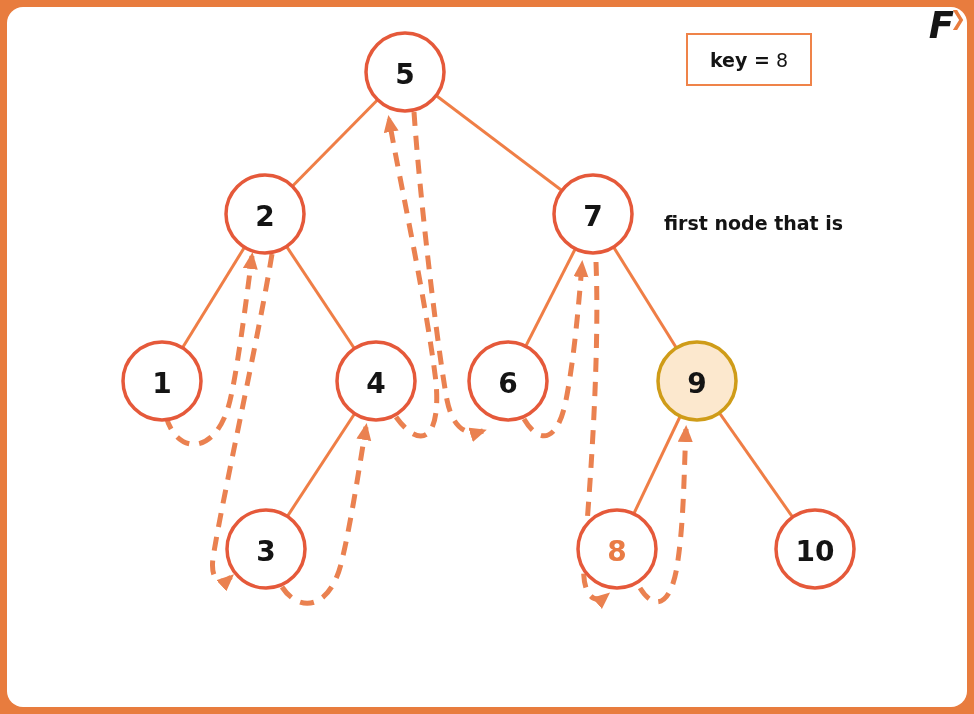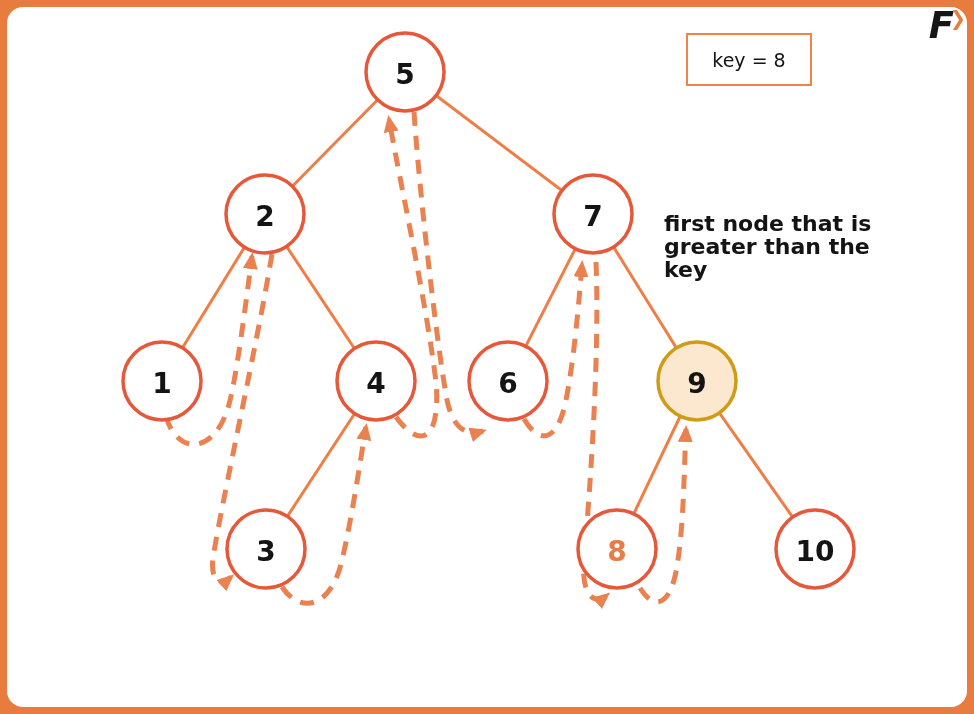--- a/index.html
+++ b/index.html
@@ -12,25 +12,25 @@
     position:absolute;left:7px;top:7px;right:7px;bottom:7px;
     background:#ffffff;border-radius:16px;
   }
   #tree-svg{position:absolute;left:0;top:0;width:974px;height:714px;}
   .key-box{
     position:absolute;left:686px;top:33px;width:122px;height:49px;
     border:2px solid #ef8349;background:#ffffff;
     display:flex;align-items:center;justify-content:center;
     font-size:19px;color:#141414;gap:6px;
   }
-  .key-box .k-label{font-weight:normal;text-align:right;}
+  .key-box .k-label{font-weight:bold;text-align:right;}
   .key-box .k-value{font-weight:normal;}
   .annotation{
     position:absolute;left:664px;top:212px;width:230px;
-    font-size:22px;font-weight:bold;color:#141414;line-height:23px;
+    font-size:19px;font-weight:bold;color:#141414;line-height:23px;
   }
   .logo{
     position:absolute;right:8px;top:4px;width:52px;height:44px;
   }
   .logo .f{
     position:absolute;right:14px;top:0px;
     font-style:italic;font-weight:bold;font-size:37px;color:#161616;
     letter-spacing:-2px;
   }
   .logo .chev{
@@ -115,19 +115,18 @@
     </g>
   </svg>
 
 <div class="key-box">
   <span class="k-label">key =</span>
   <span class="k-value">8</span>
 </div>
 
 <div class="annotation">
   <div>first node that is</div>
-  <div>greater than the key</div>
 </div>
 
 <div class="logo">
   <span class="f">F</span>
   <span class="chev">❯</span>
 </div>
 
 </body></html>

